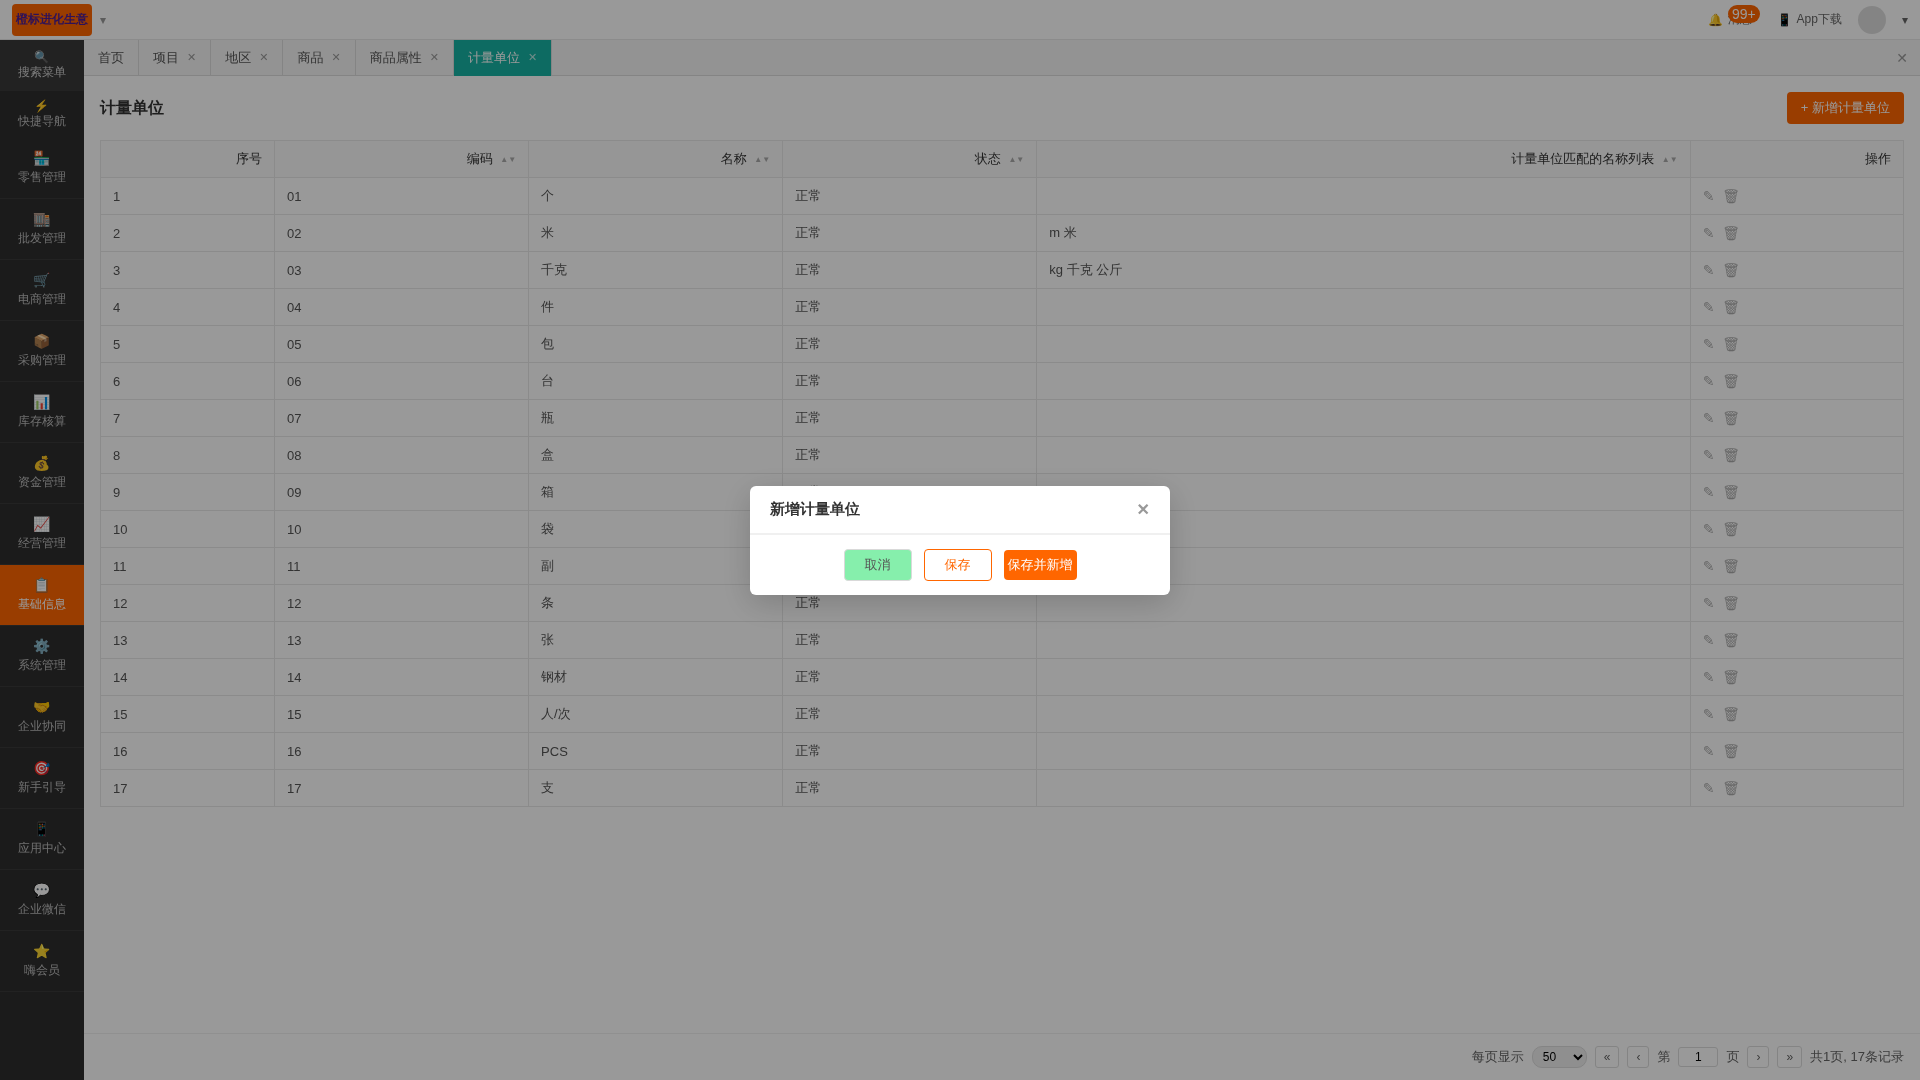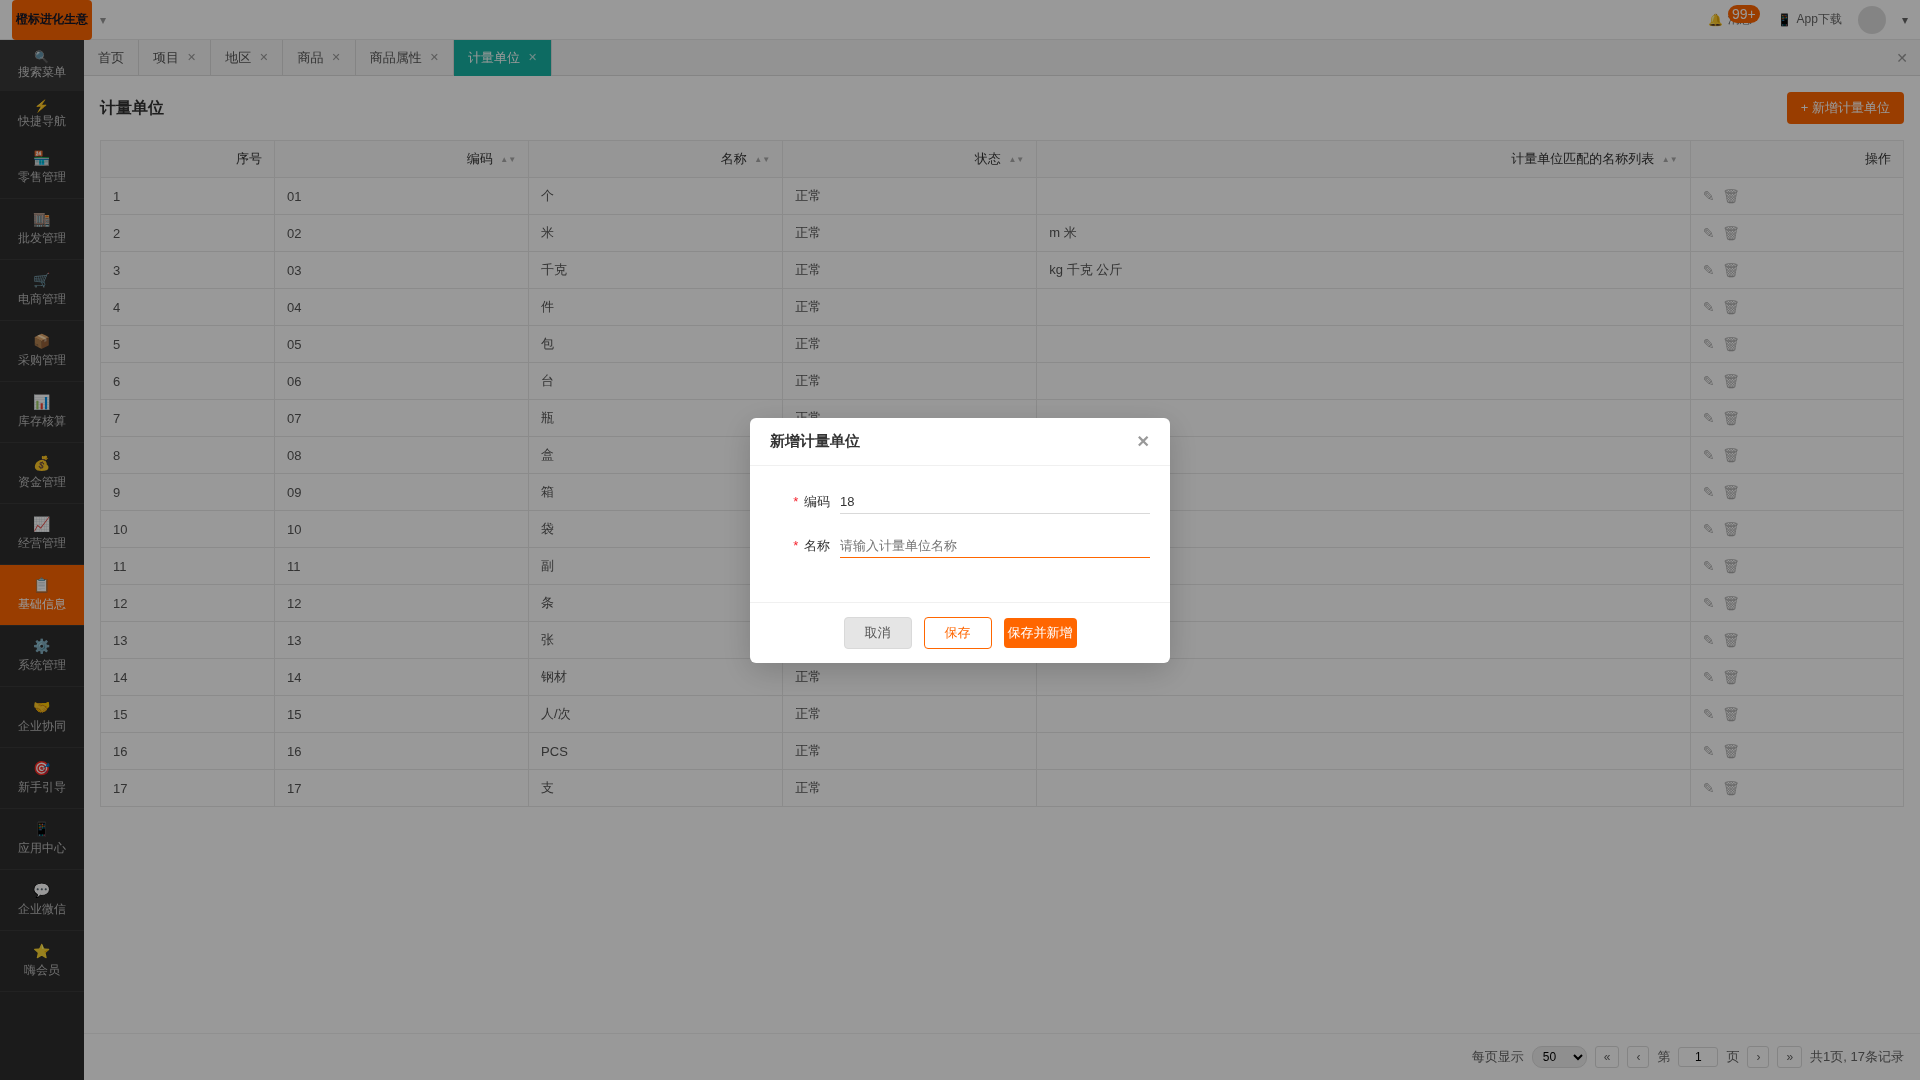--- a/index.html
+++ b/index.html
@@ -16,27 +16,27 @@
       justify-content: space-between;
       flex-shrink: 0;
     }
     .logo-area {
       display: flex;
       align-items: center;
       gap: 8px;
     }
     .logo-box {
       width: 80px;
-      height: 40px;
+      height: 32px;
       background: #f60;
       border-radius: 4px;
       display: flex;
       align-items: center;
       justify-content: center;
-      color: #0f172a;
+      color: #4c1d95;
       font-size: 12px;
       font-weight: bold;
     }
     .header-right {
       display: flex;
       align-items: center;
       gap: 16px;
     }
     .header-badge {
       position: relative;
@@ -344,21 +344,21 @@
     .modal-footer {
       display: flex;
       align-items: center;
       justify-content: center;
       padding: 14px 20px;
       gap: 12px;
       border-top: 1px solid #f0f0f0;
     }
     .btn-cancel {
       border: 1px solid #d9d9d9;
-      background: #e5e5e5;
+      background: #86efac;
       color: #555;
       padding: 6px 20px;
       border-radius: 4px;
       cursor: pointer;
       font-size: 13px;
     }
     .btn-save {
       border: 1px solid #f60;
       background: #fff;
       color: #f60;
@@ -775,35 +775,19 @@
 
   </div>
 </div>
 
 <div class="overlay">
   <div class="modal">
     <div class="modal-header">
       <span>新增计量单位</span>
       <span class="modal-close">✕</span>
     </div>
-    <div class="modal-body">
-      <div class="form-row">
-        <label class="form-label">
-          <span class="required">*</span>
-          <span>编码</span>
-        </label>
-        <input class="form-input" type="text" value="18" style="">
-      </div>
-      <div class="form-row">
-        <label class="form-label">
-          <span class="required">*</span>
-          <span>名称</span>
-        </label>
-        <input class="form-input focused" type="text" placeholder="请输入计量单位名称" style="">
-      </div>
-    </div>
     <div class="modal-footer">
       <button class="btn-cancel">取消</button>
       <button class="btn-save">保存</button>
       <button class="btn-save-new">保存并新增</button>
     </div>
   </div>
 </div>
 
 </body></html>

